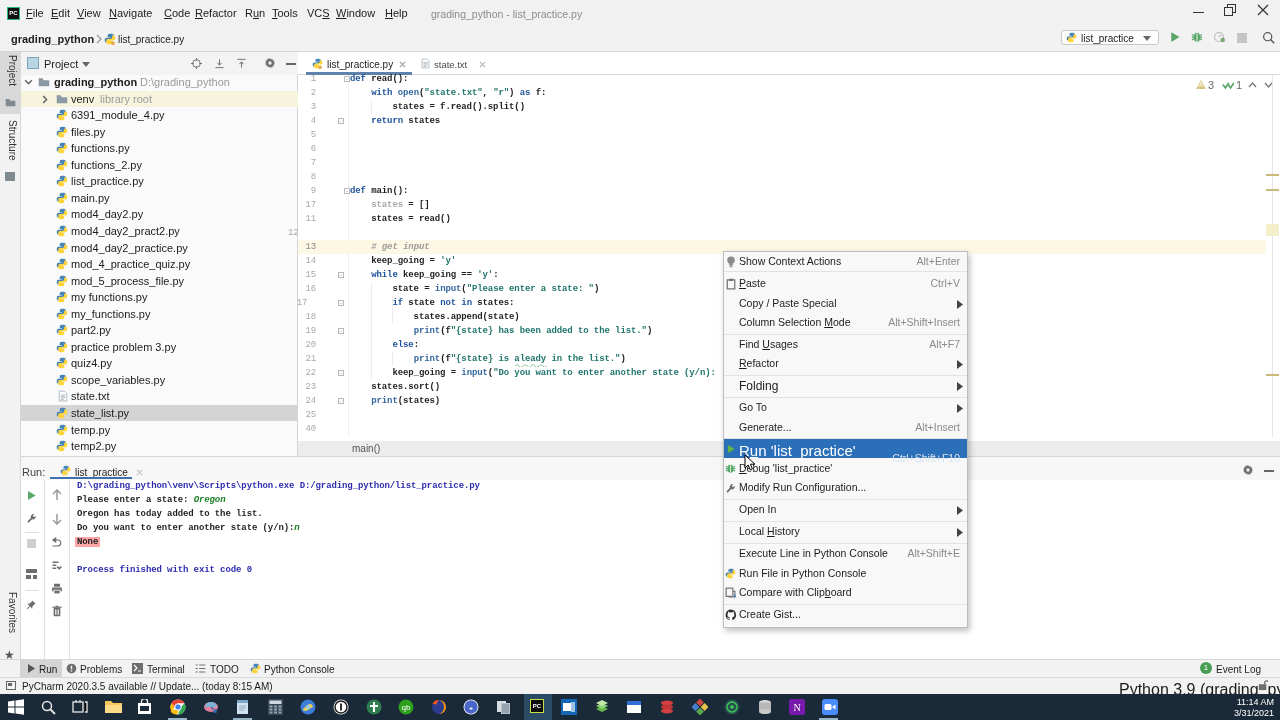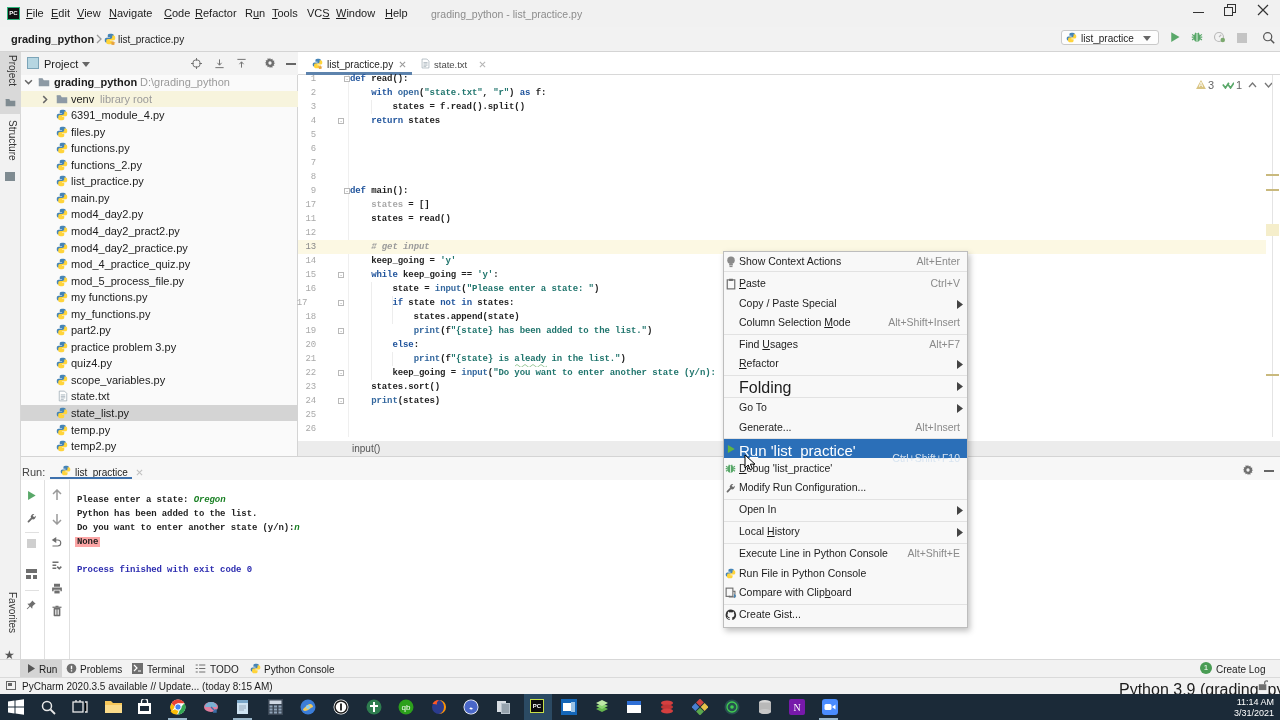--- a/index.html
+++ b/index.html
@@ -230,35 +230,35 @@
     <div class="abs mono" style="left:288px;top:88px;width:28px;text-align:right;color:#a9a9a9;font-weight:normal">2</div>
     <div class="abs mono" style="left:288px;top:102px;width:28px;text-align:right;color:#a9a9a9;font-weight:normal">3</div>
     <div class="abs mono" style="left:288px;top:116px;width:28px;text-align:right;color:#a9a9a9;font-weight:normal">4</div>
     <div class="abs mono" style="left:288px;top:130px;width:28px;text-align:right;color:#a9a9a9;font-weight:normal">5</div>
     <div class="abs mono" style="left:288px;top:144px;width:28px;text-align:right;color:#a9a9a9;font-weight:normal">6</div>
     <div class="abs mono" style="left:288px;top:158px;width:28px;text-align:right;color:#a9a9a9;font-weight:normal">7</div>
     <div class="abs mono" style="left:288px;top:172px;width:28px;text-align:right;color:#a9a9a9;font-weight:normal">8</div>
     <div class="abs mono" style="left:288px;top:186px;width:28px;text-align:right;color:#a9a9a9;font-weight:normal">9</div>
     <div class="abs mono" style="left:288px;top:200px;width:28px;text-align:right;color:#a9a9a9;font-weight:normal">17</div>
     <div class="abs mono" style="left:288px;top:214px;width:28px;text-align:right;color:#a9a9a9;font-weight:normal">11</div>
-    <div class="abs mono" style="left:288px;top:228px;width:28px;text-align:right;color:#a9a9a9;font-weight:normal">12</div>
+    <div class="abs mono" style="left:288px;top:228px;width:28px;text-align:left;color:#a9a9a9;font-weight:normal">12</div>
     <div class="abs mono" style="left:288px;top:242px;width:28px;text-align:right;color:#8a8a8a;font-weight:normal">13</div>
     <div class="abs mono" style="left:288px;top:256px;width:28px;text-align:right;color:#a9a9a9;font-weight:normal">14</div>
     <div class="abs mono" style="left:288px;top:270px;width:28px;text-align:right;color:#a9a9a9;font-weight:normal">15</div>
     <div class="abs mono" style="left:288px;top:284px;width:28px;text-align:right;color:#a9a9a9;font-weight:normal">16</div>
     <div class="abs mono" style="left:288px;top:298px;width:28px;text-align:center;color:#a9a9a9;font-weight:normal">17</div>
     <div class="abs mono" style="left:288px;top:312px;width:28px;text-align:right;color:#a9a9a9;font-weight:normal">18</div>
     <div class="abs mono" style="left:288px;top:326px;width:28px;text-align:right;color:#a9a9a9;font-weight:normal">19</div>
     <div class="abs mono" style="left:288px;top:340px;width:28px;text-align:right;color:#a9a9a9;font-weight:normal">20</div>
     <div class="abs mono" style="left:288px;top:354px;width:28px;text-align:right;color:#a9a9a9;font-weight:normal">21</div>
     <div class="abs mono" style="left:288px;top:368px;width:28px;text-align:right;color:#a9a9a9;font-weight:normal">22</div>
     <div class="abs mono" style="left:288px;top:382px;width:28px;text-align:right;color:#a9a9a9;font-weight:normal">23</div>
     <div class="abs mono" style="left:288px;top:396px;width:28px;text-align:right;color:#a9a9a9;font-weight:normal">24</div>
     <div class="abs mono" style="left:288px;top:410px;width:28px;text-align:right;color:#a9a9a9;font-weight:normal">25</div>
-    <div class="abs mono" style="left:288px;top:424px;width:28px;text-align:right;color:#a9a9a9;font-weight:normal">26</div>
+    <div class="abs mono" style="left:288px;top:424px;width:28px;text-align:right;color:#a9a9a9;font-weight:normal">40</div>
 <div class="abs" style="left:344px;top:76px;width:6px;height:6px;border:1px solid #b9b9b9;background:#fff;font-size:5px;line-height:4px;text-align:center;color:#888">-</div>
 <div class="abs" style="left:338px;top:118px;width:6px;height:6px;border:1px solid #b9b9b9;background:#fff;font-size:5px;line-height:4px;text-align:center;color:#888">-</div>
 <div class="abs" style="left:344px;top:188px;width:6px;height:6px;border:1px solid #b9b9b9;background:#fff;font-size:5px;line-height:4px;text-align:center;color:#888">-</div>
 <div class="abs" style="left:338px;top:272px;width:6px;height:6px;border:1px solid #b9b9b9;background:#fff;font-size:5px;line-height:4px;text-align:center;color:#888">-</div>
 <div class="abs" style="left:338px;top:300px;width:6px;height:6px;border:1px solid #b9b9b9;background:#fff;font-size:5px;line-height:4px;text-align:center;color:#888">-</div>
 <div class="abs" style="left:338px;top:328px;width:6px;height:6px;border:1px solid #b9b9b9;background:#fff;font-size:5px;line-height:4px;text-align:center;color:#888">-</div>
 <div class="abs" style="left:338px;top:370px;width:6px;height:6px;border:1px solid #b9b9b9;background:#fff;font-size:5px;line-height:4px;text-align:center;color:#888">-</div>
 <div class="abs" style="left:338px;top:398px;width:6px;height:6px;border:1px solid #b9b9b9;background:#fff;font-size:5px;line-height:4px;text-align:center;color:#888">-</div>
 <div class="abs" style="left:371px;top:100px;width:1px;height:14px;background:#ededed"></div>
 <div class="abs" style="left:371px;top:282px;width:1px;height:98px;background:#ededed"></div>
@@ -300,21 +300,21 @@
     </svg>
 <svg class="abs" style="left:1264px;top:82px" width="9" height="6" viewBox="0 0 9 6">
       <path fill="none" stroke="#777" stroke-width="1.3" d="M1 1l3.5 4L8 1"></path>
     </svg>
 <div class="abs" style="left:1272px;top:75px;width:1px;height:362px;background:#e4e4e4"></div>
 <div class="abs" style="left:1266px;top:174px;width:13px;height:2px;background:#c9b97d"></div>
 <div class="abs" style="left:1266px;top:189px;width:13px;height:2px;background:#c9b97d"></div>
 <div class="abs" style="left:1266px;top:224px;width:13px;height:12px;background:#f5eecb"></div>
 <div class="abs" style="left:1266px;top:374px;width:13px;height:2px;background:#c9b97d"></div>
 <div class="abs" style="left:298px;top:441px;width:982px;height:15px;background:#ececec"></div>
-<div class="abs" style="left:352px;top:443px;font-size:10px;color:#555;white-space:nowrap">input()</div>
+<div class="abs" style="left:352px;top:443px;font-size:10px;color:#555;white-space:nowrap">main()</div>
 <div class="abs" style="left:21px;top:456px;width:1259px;height:203px;background:#fff;border-top:1px solid #d4d4d4"></div>
 <div class="abs" style="left:21px;top:457px;width:1259px;height:23px;background:#f7f7f7"></div>
 <div class="abs ui" style="left:22px;top:466px;color:#444">Run:</div>
 <svg style="position:absolute;left:60px;top:465px" width="11" height="11" viewBox="0 0 16 16">
       <path fill="#4584b6" d="M7.9 1C5.6 1 5 2.1 5 3.3V5.6h3.1v.8H3.4C2 6.4 1 7.5 1 9.5s1 3.1 2.4 3.1H5v-1.9C5 9.2 6.2 8 7.7 8h3.2c1.2 0 2.1-1 2.1-2.2V3.3C13 2.1 11.9 1 10.2 1H7.9z"></path>
       <path fill="#ffd43b" d="M8.1 15c2.3 0 2.9-1.1 2.9-2.3v-2.3H7.9v-.8h4.7c1.4 0 2.4-1.1 2.4-3.1s-1-3.1-2.4-3.1H11v1.9C11 6.8 9.8 8 8.3 8H5.1C3.9 8 3 9 3 10.2v2.5C3 13.9 4.1 15 5.8 15h2.3z"></path>
     </svg>
 <div class="abs" style="left:75px;top:467px;font-size:10px;color:#1c1c1c;white-space:nowrap">list_practice</div>
 <svg class="abs" style="left:136px;top:469px" width="7" height="7" viewBox="0 0 8 8">
       <path stroke="#c0c0c0" stroke-width="1.2" d="M1 1l6 6M7 1L1 7"></path>
@@ -364,22 +364,23 @@
       <rect x="4" y="1" width="8" height="4" fill="#6e6e6e"></rect>
       <rect x="1.5" y="6" width="13" height="5" fill="#6e6e6e"></rect>
       <rect x="4" y="9.5" width="8" height="5" fill="#6e6e6e" stroke="#fff"></rect>
     </svg>
 <svg style="position:absolute;left:51px;top:605px" width="12" height="12" viewBox="0 0 16 16">
       <rect x="3.5" y="4" width="9" height="11" rx="1" fill="#6e6e6e"></rect>
       <rect x="2" y="2.2" width="12" height="1.6" fill="#6e6e6e"></rect>
       <rect x="6" y="1" width="4" height="1.6" fill="#6e6e6e"></rect>
       <path stroke="#fff" d="M6 6v7M8 6v7M10 6v7"></path>
     </svg>
+<div class="abs mono" style="left:77px;top:481px;color:#2d2db0">D:\grading_python\venv\Scripts\python.exe D:/grading_python/list_practice.py</div>
 <div class="abs mono" style="left:77px;top:495px;color:#1f1f1f">Please enter a state: <span style="color:#1a8024;font-style:italic">Oregon</span></div>
-<div class="abs mono" style="left:77px;top:509px;color:#1f1f1f">Python has been added to the list.</div>
+<div class="abs mono" style="left:77px;top:509px;color:#1f1f1f">Oregon has today added to the list.</div>
 <div class="abs mono" style="left:77px;top:523px;color:#1f1f1f">Do you want to enter another state (y/n):<span style="color:#1a8024;font-style:italic">n</span></div>
 <div class="abs mono" style="left:75px;top:537px;color:#1f1f1f;background:#fca5a5;padding:0 2px">None</div>
 <div class="abs mono" style="left:77px;top:565px;color:#2d2db0">Process finished with exit code 0</div>
 <div class="abs" style="left:0;top:659px;width:1280px;height:18px;background:#f2f2f2;border-top:1px solid #d7d7d7"></div>
 <div class="abs" style="left:20px;top:660px;width:42px;height:17px;background:#d4d4d4"></div>
 <svg class="abs" style="left:27px;top:664px" width="8" height="9" viewBox="0 0 8 9">
       <path fill="#555" d="M1 0l7 4.5L1 9z"></path>
     </svg>
 <div class="abs" style="left:39px;top:664px;font-size:10px;color:#1c1c1c">Run</div>
 <svg class="abs" style="left:66px;top:663px" width="11" height="11" viewBox="0 0 16 16">
@@ -395,21 +396,21 @@
 <svg class="abs" style="left:195px;top:663px" width="11" height="11" viewBox="0 0 16 16">
       <path stroke="#6e6e6e" stroke-width="1.6" d="M1 3h3M1 8h3M1 13h3M6 3h9M6 8h9M6 13h9"></path>
     </svg>
 <div class="abs" style="left:210px;top:664px;font-size:10px;color:#1c1c1c">TODO</div>
 <svg style="position:absolute;left:250px;top:663px" width="11" height="11" viewBox="0 0 16 16">
       <path fill="#4584b6" d="M7.9 1C5.6 1 5 2.1 5 3.3V5.6h3.1v.8H3.4C2 6.4 1 7.5 1 9.5s1 3.1 2.4 3.1H5v-1.9C5 9.2 6.2 8 7.7 8h3.2c1.2 0 2.1-1 2.1-2.2V3.3C13 2.1 11.9 1 10.2 1H7.9z"></path>
       <path fill="#ffd43b" d="M8.1 15c2.3 0 2.9-1.1 2.9-2.3v-2.3H7.9v-.8h4.7c1.4 0 2.4-1.1 2.4-3.1s-1-3.1-2.4-3.1H11v1.9C11 6.8 9.8 8 8.3 8H5.1C3.9 8 3 9 3 10.2v2.5C3 13.9 4.1 15 5.8 15h2.3z"></path>
     </svg>
 <div class="abs" style="left:264px;top:664px;font-size:10px;color:#1c1c1c">Python Console</div>
 <div class="abs" style="left:1200px;top:662px;width:12px;height:12px;border-radius:7px;background:#499c54;color:#fff;font-size:8px;text-align:center;line-height:12px">1</div>
-<div class="abs" style="left:1216px;top:664px;font-size:10px;color:#1c1c1c">Create Log</div>
+<div class="abs" style="left:1216px;top:664px;font-size:10px;color:#1c1c1c">Event Log</div>
 <div class="abs" style="left:0;top:677px;width:1280px;height:17px;background:#f2f2f2;border-top:1px solid #dadada"></div>
 <div class="abs" style="left:6px;top:681px;width:10px;height:9px;border:1px solid #666"></div>
 <div class="abs" style="left:8px;top:683px;width:4px;height:3px;background:#666"></div>
 <div class="abs" style="left:22px;top:681px;font-size:10px;color:#1c1c1c;white-space:nowrap">PyCharm 2020.3.5 available // Update... (today 8:15 AM)</div>
 <div class="abs" style="left:1119px;top:681px;font-size:16px;color:#1c1c1c;white-space:nowrap">Python 3.9 (grading_python)</div>
 <svg class="abs" style="left:1258px;top:680px" width="10" height="11" viewBox="0 0 12 13">
       <rect x="1" y="5" width="9" height="7" fill="#6e6e6e"></rect>
       <path fill="none" stroke="#6e6e6e" stroke-width="1.5" d="M8 5V3.5A2.5 2.5 0 0 1 13 3.5"></path>
     </svg>
 <div class="abs" style="left:0;top:694px;width:1280px;height:26px;background:#1b2a38"></div>
@@ -604,21 +605,21 @@
 <div class="abs" style="left:739px;top:316px;font-size:10.5px;color:#1c1c1c;white-space:nowrap">Column Selection <u>M</u>ode</div>
     <div class="abs" style="left:760px;top:316px;width:200px;text-align:right;font-size:10.5px;color:#8a8a8a;white-space:nowrap">Alt+Shift+Insert</div>
 <div class="abs" style="left:724px;top:334px;width:243px;height:1px;background:#e2e2e2"></div>
 <div class="abs" style="left:739px;top:338px;font-size:10.5px;color:#1c1c1c;white-space:nowrap">Find <u>U</u>sages</div>
     <div class="abs" style="left:760px;top:338px;width:200px;text-align:right;font-size:10.5px;color:#8a8a8a;white-space:nowrap">Alt+F7</div>
 <div class="abs" style="left:739px;top:357px;font-size:10.5px;color:#1c1c1c;white-space:nowrap"><u>R</u>efactor</div>
     <svg class="abs" style="left:957px;top:360px" width="6" height="9" viewBox="0 0 6 9">
       <path fill="#444" d="M0 0l6 4.5L0 9z"></path>
     </svg>
 <div class="abs" style="left:724px;top:375px;width:243px;height:1px;background:#e2e2e2"></div>
-<div class="abs" style="left:739px;top:379px;font-size:16px;color:#1c1c1c;white-space:nowrap">Folding</div>
+<div class="abs" style="left:739px;top:379px;font-size:12px;color:#1c1c1c;white-space:nowrap">Folding</div>
     <svg class="abs" style="left:957px;top:382px" width="6" height="9" viewBox="0 0 6 9">
       <path fill="#444" d="M0 0l6 4.5L0 9z"></path>
     </svg>
 <div class="abs" style="left:724px;top:397px;width:243px;height:1px;background:#e2e2e2"></div>
 <div class="abs" style="left:739px;top:401px;font-size:10.5px;color:#1c1c1c;white-space:nowrap">Go To</div>
     <svg class="abs" style="left:957px;top:404px" width="6" height="9" viewBox="0 0 6 9">
       <path fill="#444" d="M0 0l6 4.5L0 9z"></path>
     </svg>
 <div class="abs" style="left:739px;top:421px;font-size:10.5px;color:#1c1c1c;white-space:nowrap">Generate...</div>
     <div class="abs" style="left:760px;top:421px;width:200px;text-align:right;font-size:10.5px;color:#8a8a8a;white-space:nowrap">Alt+Insert</div>

